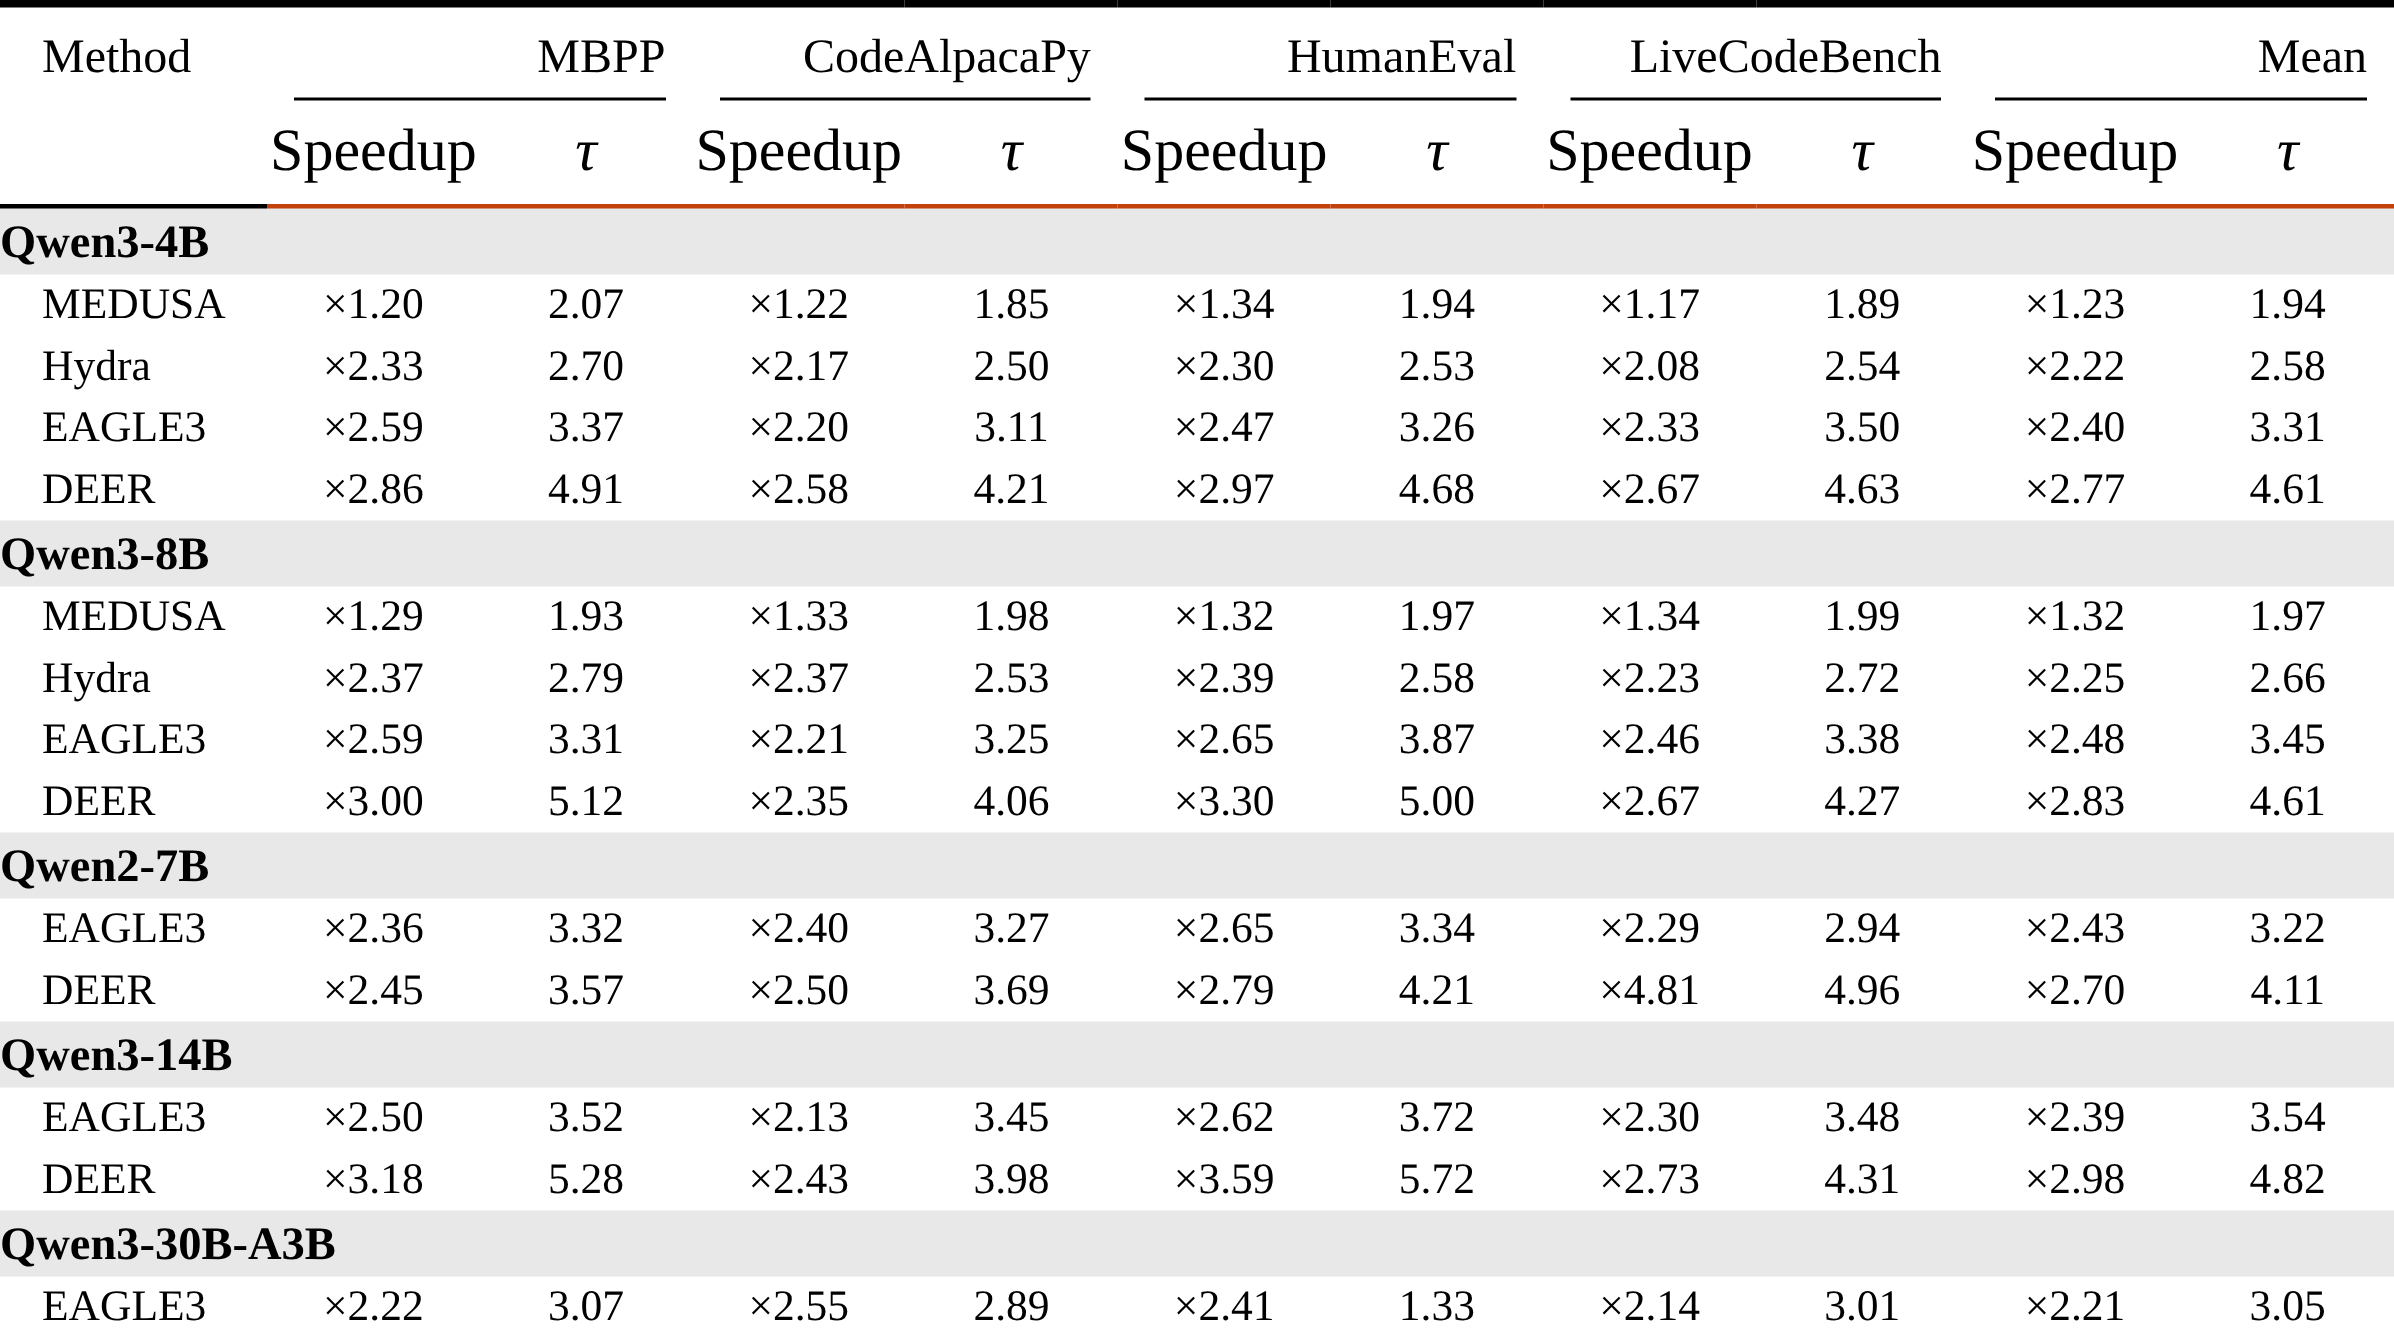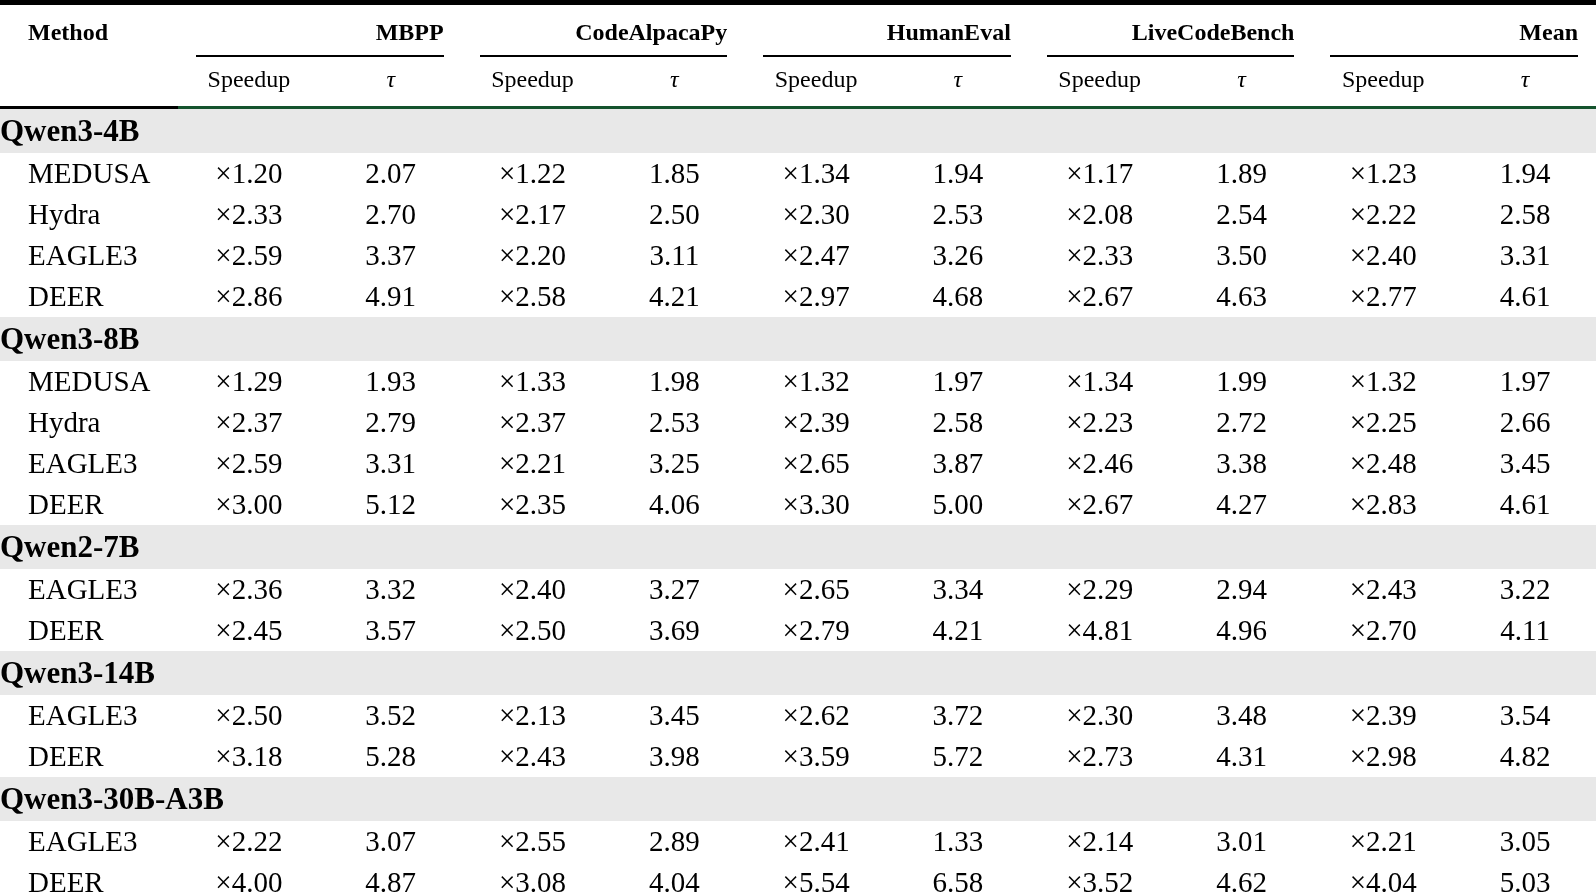--- a/index.html
+++ b/index.html
@@ -17,45 +17,45 @@
     border-collapse: collapse;
     border-top: 5px solid #000000;
     border-bottom: 5px solid #000000;
     table-layout: fixed;
   }
   col.c-method { width: 178px; }
   col.c-val    { width: 141.8px; }
 
   
   thead th {
-    font-weight: bold;
-    font-size: 24px;
+    font-weight: normal;
+    font-size: 32px;
     vertical-align: top;
     padding: 0;
   }
   th.method-head {
     text-align: left;
     padding: 16px 0 0 28px;
     border-bottom: 3px solid #000000;
   }
   tr.group-row th {
     padding-top: 14px;
   }
   .cmid {
     margin: 0 18px;
     padding-bottom: 9px;
     border-bottom: 2.5px solid #000000;
     text-align: right;
   }
   tr.subheader-row th {
     font-weight: normal;
-    font-size: 24px;
+    font-size: 40px;
     text-align: center;
     padding: 9px 0 13px 0;
-    border-bottom: 3px solid #14532d;
+    border-bottom: 3px solid #c2410c;
   }
   th.tau, td.tau-style { font-style: italic; }
 
   
   tr.section-band td {
     background: #e8e8e8;
     font-weight: bold;
     font-size: 31px;
     text-align: left;
     height: 44px;

